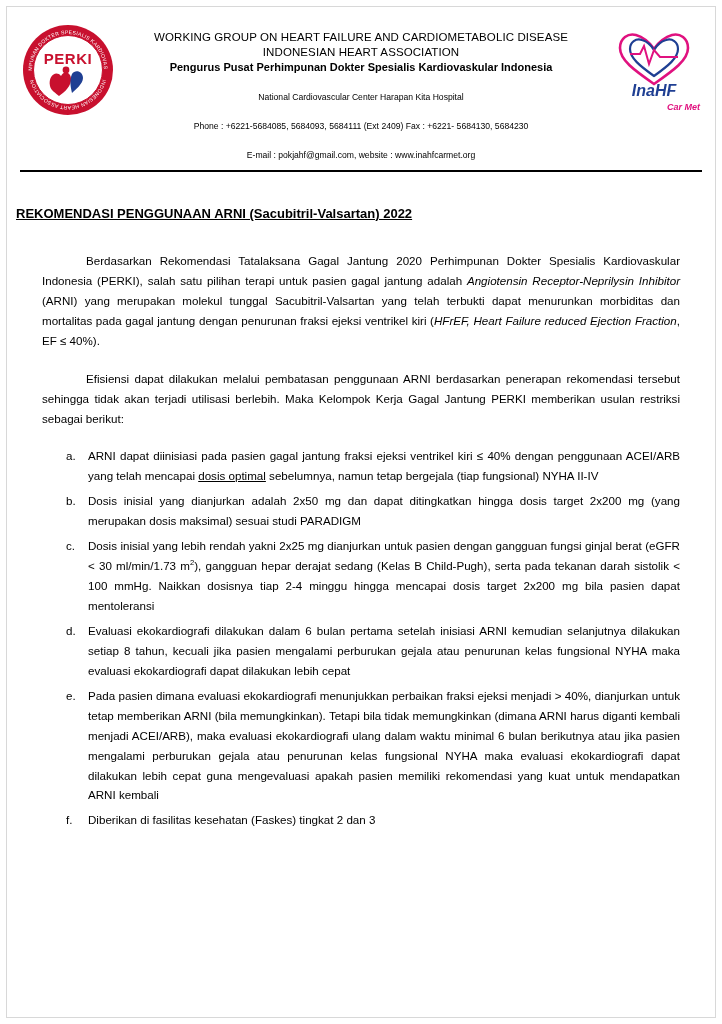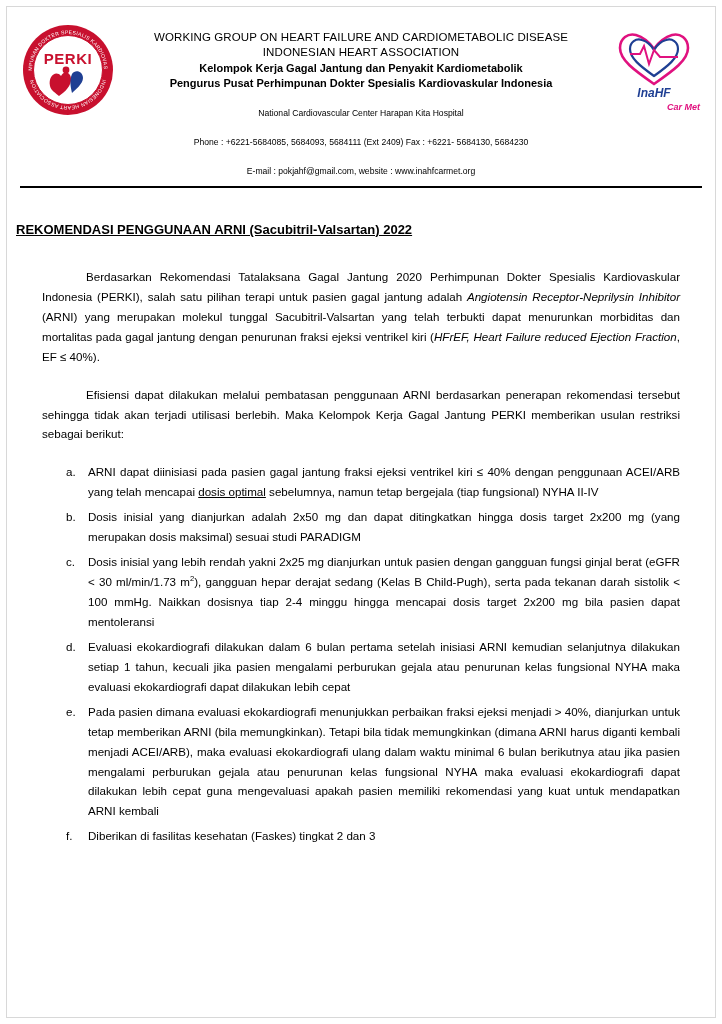--- a/index.html
+++ b/index.html
@@ -145,21 +145,21 @@
     position: absolute;
     left: 50%;
     top: 40px;
     transform: translateX(-50%);
   }
   .inahf-text {
     position: absolute;
     left: 0; right: 0;
     bottom: 16px;
     text-align: center;
-    font-size: 12px;
+    font-size: 16px;
     font-weight: bold;
     color: #1f3f93;
     font-style: italic;
   }
   .inahf-sub {
     position: absolute;
     left: 0; right: 0;
     bottom: 4px;
     text-align: right;
     font-size: 9px;
@@ -203,21 +203,20 @@
           <path d="M4 22 C2 12, 10 6, 15 12 C18 6, 26 8, 25 17 C24 24, 16 30, 13 32 C10 29, 5 27, 4 22 Z" fill="#c8102e"></path>
           <path d="M26 10 c3 -5, 11 -3, 11 4 c0 6, -8 12, -11 15 c-1 -5, -3 -12, 0 -19 Z" fill="#1f3f93"></path>
           <circle cx="20" cy="6" r="3.4" fill="#c8102e"></circle>
         </svg>
       </div>
     </div>
 
     <div class="head-center">
       <div class="head-line-1">WORKING GROUP ON HEART FAILURE AND CARDIOMETABOLIC DISEASE</div>
       <div class="head-line-1">INDONESIAN HEART ASSOCIATION</div>
-      <div class="head-line-2">Kelompok Kerja Gagal Jantung dan Penyakit Kardiometabolik</div>
       <div class="head-line-3">Pengurus Pusat Perhimpunan Dokter Spesialis Kardiovaskular Indonesia</div>
       <div class="head-small">National Cardiovascular Center Harapan Kita Hospital</div>
       <div class="head-small">Phone : +6221-5684085, 5684093, 5684111 (Ext 2409) Fax : +6221- 5684130, 5684230</div>
       <div class="head-small">E-mail : pokjahf@gmail.com, website : www.inahfcarmet.org</div>
     </div>
 
     <div class="logo-right">
       <svg width="92" height="70" viewBox="0 0 92 70" style="position:absolute;left:0;top:0;">
         <path d="M46 60 C26 46, 12 36, 12 24 C12 14, 20 9, 28 11 C34 12.5, 42 18, 46 25 C50 18, 58 12.5, 64 11 C72 9, 80 14, 80 24 C80 36, 66 46, 46 60 Z" fill="none" stroke="#e0117f" stroke-width="2.6"></path>
         <path d="M46 52 C32 42, 22 34, 22 25 C22 18, 28 14, 34 16 C39 17.5, 43 21, 46 26 C49 21, 53 17.5, 58 16 C64 14, 70 18, 70 25 C70 34, 60 42, 46 52 Z" fill="none" stroke="#1f3f93" stroke-width="2.2"></path>
@@ -235,19 +234,19 @@
   <div class="body-text">
 
     <p class="para"><span>Berdasarkan Rekomendasi Tatalaksana Gagal Jantung 2020 Perhimpunan Dokter Spesialis Kardiovaskular Indonesia (PERKI), salah satu pilihan terapi untuk pasien gagal jantung adalah </span><em>Angiotensin Receptor-Neprilysin Inhibitor</em><span> (ARNI) yang merupakan molekul tunggal Sacubitril-Valsartan yang telah terbukti dapat menurunkan morbiditas dan mortalitas pada gagal jantung dengan penurunan fraksi ejeksi ventrikel kiri (</span><em>HFrEF, Heart Failure reduced Ejection Fraction</em><span>, EF ≤ 40%).</span></p>
 
     <p class="para second">Efisiensi dapat dilakukan melalui pembatasan penggunaan ARNI berdasarkan penerapan rekomendasi tersebut sehingga tidak akan terjadi utilisasi berlebih. Maka Kelompok Kerja Gagal Jantung PERKI memberikan usulan restriksi sebagai berikut:</p>
 
     <ol class="alpha">
       <li><span>ARNI dapat diinisiasi pada pasien gagal jantung fraksi ejeksi ventrikel kiri ≤ 40% dengan penggunaan ACEI/ARB yang telah mencapai </span><span class="u">dosis optimal</span><span> sebelumnya, namun tetap bergejala (tiap fungsional) NYHA  II-IV</span></li>
       <li>Dosis inisial yang dianjurkan adalah 2x50 mg dan dapat ditingkatkan hingga dosis target 2x200 mg (yang merupakan dosis maksimal) sesuai studi PARADIGM</li>
       <li><span>Dosis inisial yang lebih rendah yakni 2x25 mg dianjurkan untuk pasien dengan gangguan fungsi ginjal berat (eGFR &lt; 30 ml/min/1.73 m</span><sup>2</sup><span>), gangguan hepar derajat sedang (Kelas B Child-Pugh), serta pada tekanan darah sistolik &lt; 100 mmHg. Naikkan dosisnya tiap 2-4 minggu hingga mencapai dosis target 2x200 mg bila pasien dapat mentoleransi</span></li>
-      <li>Evaluasi ekokardiografi dilakukan dalam 6 bulan pertama setelah inisiasi ARNI kemudian selanjutnya dilakukan setiap 1 tahun, kecuali jika pasien mengalami perburukan gejala atau penurunan kelas fungsional NYHA maka evaluasi ekokardiografi dapat dilakukan lebih cepat</li>
+      <li>Evaluasi ekokardiografi dilakukan dalam 6 bulan pertama setelah inisiasi ARNI kemudian selanjutnya dilakukan setiap 8 tahun, kecuali jika pasien mengalami perburukan gejala atau penurunan kelas fungsional NYHA maka evaluasi ekokardiografi dapat dilakukan lebih cepat</li>
       <li>Pada pasien dimana evaluasi ekokardiografi menunjukkan perbaikan fraksi ejeksi menjadi &gt; 40%, dianjurkan untuk tetap memberikan ARNI (bila memungkinkan). Tetapi bila tidak memungkinkan (dimana ARNI harus diganti kembali menjadi ACEI/ARB), maka evaluasi ekokardiografi ulang dalam waktu minimal 6 bulan berikutnya atau jika pasien mengalami perburukan gejala atau penurunan kelas fungsional NYHA maka evaluasi ekokardiografi dapat dilakukan lebih cepat guna mengevaluasi apakah pasien memiliki rekomendasi yang kuat untuk mendapatkan ARNI kembali</li>
       <li>Diberikan di fasilitas kesehatan (Faskes) tingkat 2 dan 3</li>
     </ol>
 
   </div>
 </div>
 
 </body></html>

